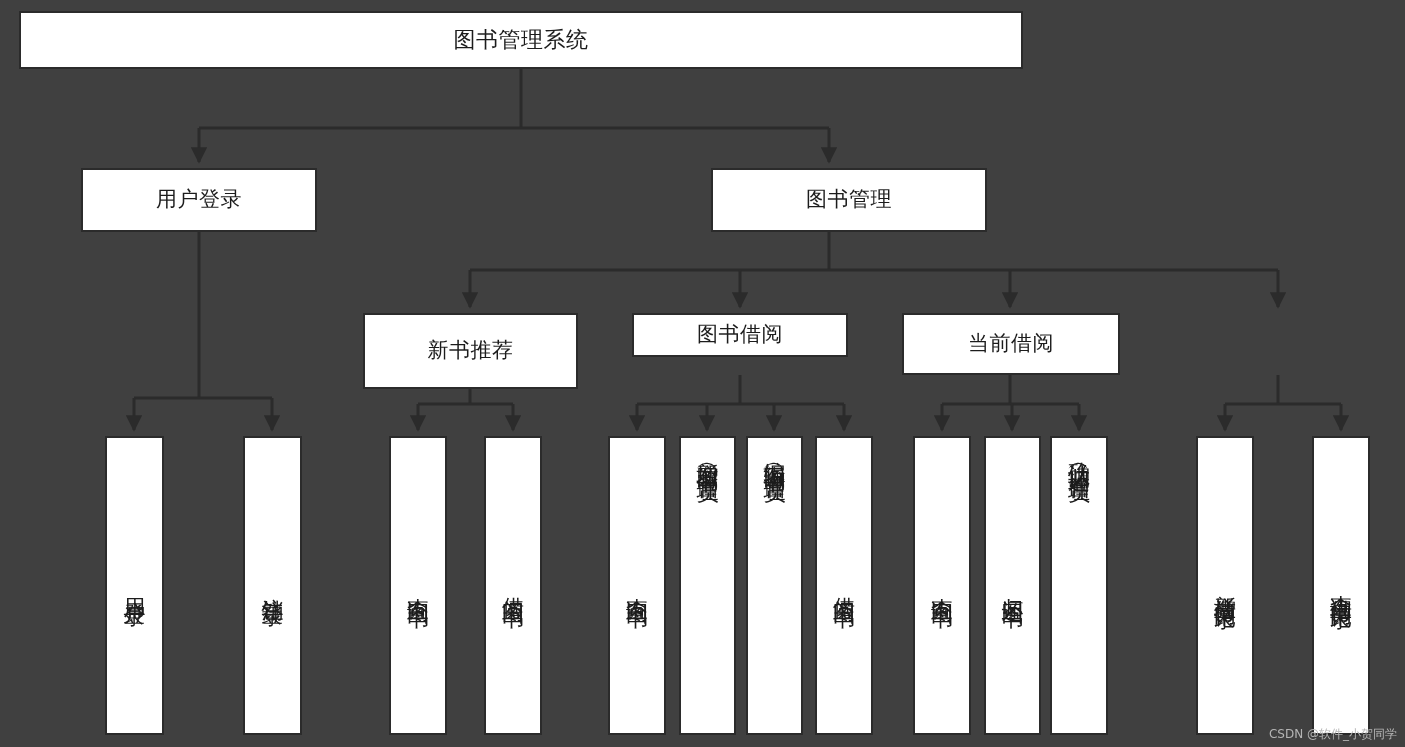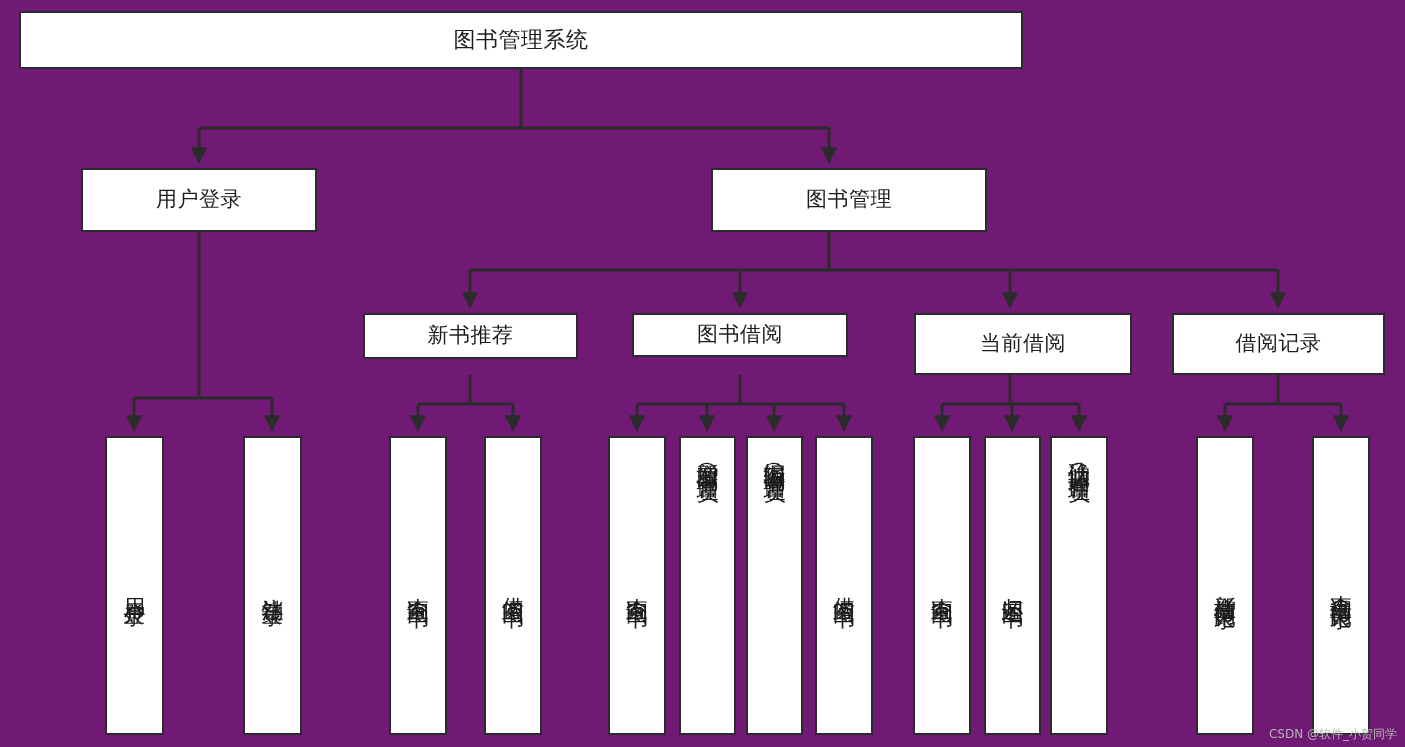--- a/index.html
+++ b/index.html
@@ -7,21 +7,21 @@
     padding: 0;
     background: #ffffff;
   }
   body {
     font-family: "DejaVu Sans", "Liberation Sans", sans-serif;
   }
   #canvas {
     position: relative;
     width: 1405px;
     height: 747px;
-    background: #701a75;
+    background: #404040;
     overflow: hidden;
   }
   svg.edges {
     position: absolute;
     left: 0;
     top: 0;
     width: 1405px;
     height: 747px;
     pointer-events: none;
   }
@@ -137,35 +137,32 @@
   </div>
 
   <div class="node h" style="left:81px; top:168px; width:236px; height:64px;">
     <span class="label">用户登录</span>
   </div>
 
   <div class="node h" style="left:711px; top:168px; width:276px; height:64px;">
     <span class="label">图书管理</span>
   </div>
 
-  <div class="node h" style="left:363px; top:313px; width:215px; height:46px;">
+  <div class="node h" style="left:363px; top:313px; width:215px; height:76px;">
     <span class="label">新书推荐</span>
   </div>
 
   <div class="node h" style="left:632px; top:313px; width:216px; height:44px;">
     <span class="label">图书借阅</span>
   </div>
 
-  <div class="node h" style="left:902px; top:313px; width:218px; height:62px;margin-left:12px;">
+  <div class="node h" style="left:902px; top:313px; width:218px; height:62px;">
     <span class="label">当前借阅</span>
   </div>
 
-  <div class="node h" style="left:1172px; top:313px; width:213px; height:62px;">
-    <span class="label">借阅记录</span>
-  </div>
 
   <div class="node v" style="left:105px; top:436px; width:59px; height:299px;">
     <span class="label">用户登录</span>
   </div>
 
   <div class="node v" style="left:243px; top:436px; width:59px; height:299px;">
     <span class="label">注销登录</span>
   </div>
 
   <div class="node v" style="left:389px; top:436px; width:58px; height:299px;">

